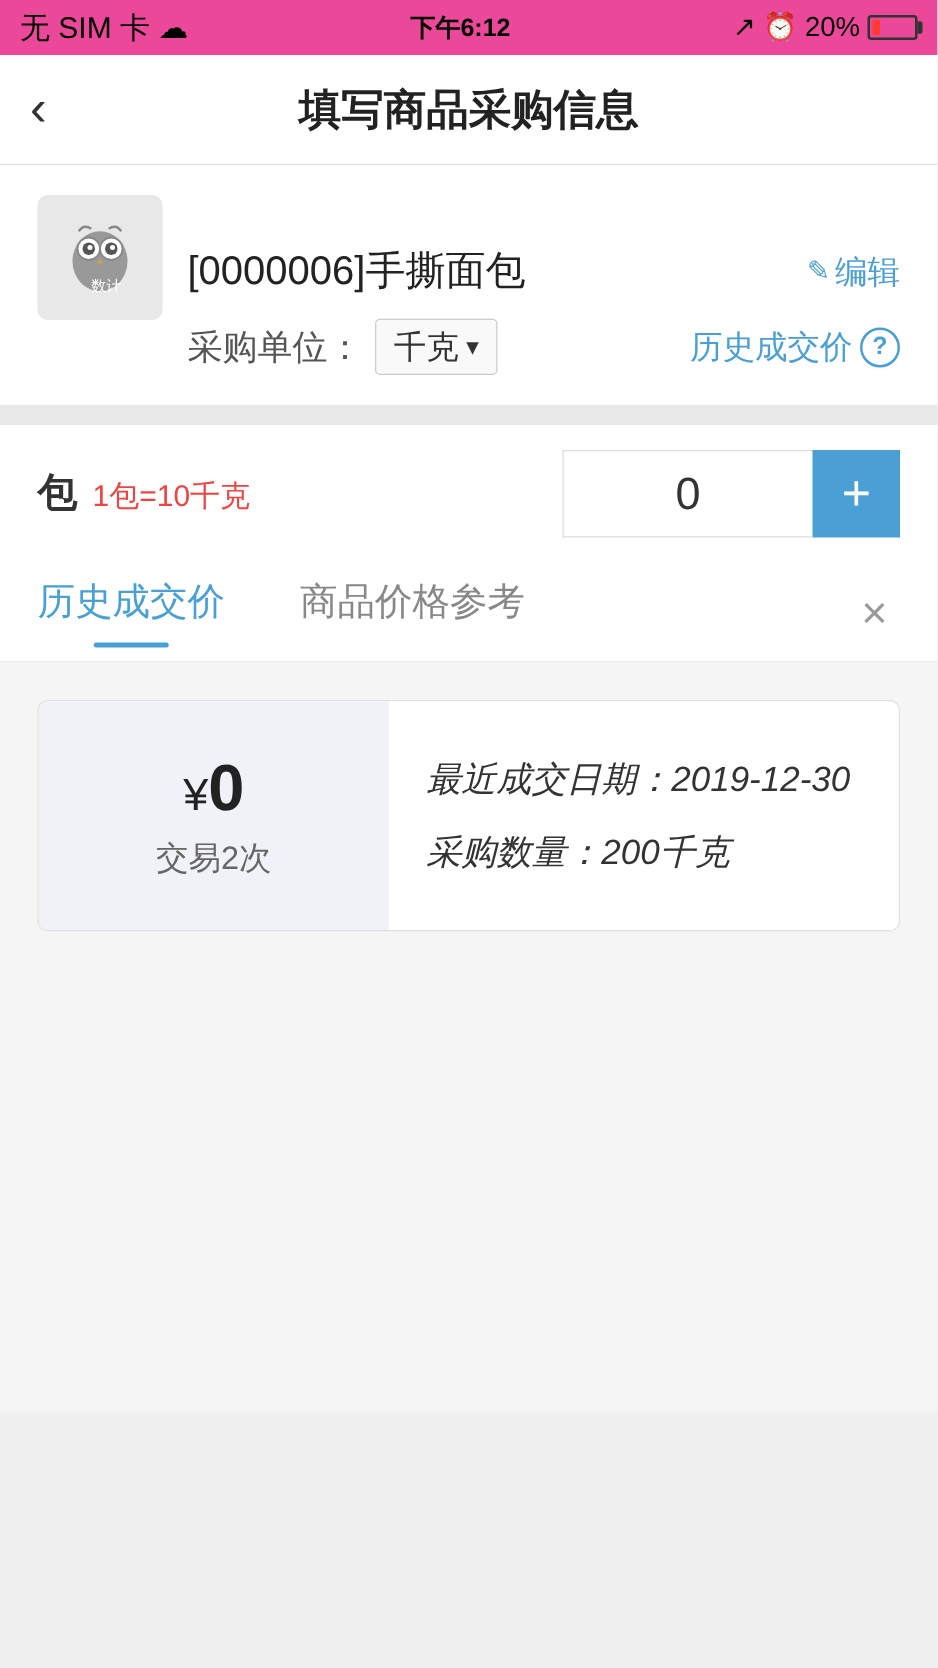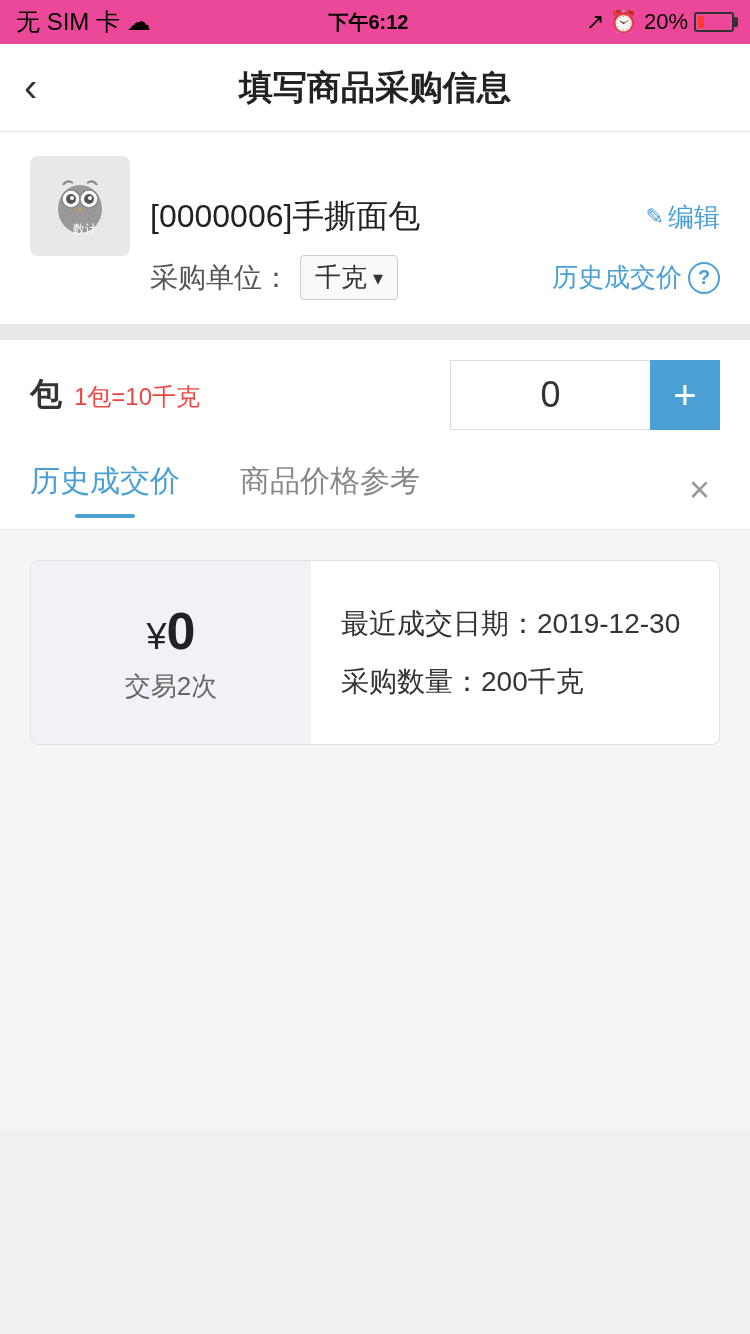--- a/index.html
+++ b/index.html
@@ -319,20 +319,21 @@
       padding: 40px 30px;
       display: flex;
       flex-direction: column;
       justify-content: center;
       gap: 16px;
     }
     .trade-detail-row {
       font-size: 28px;
       color: #333;
       line-height: 1.5;
+      font-style: italic;
     }
   </style>
 </head>
 <body>
 
 <div class="status-bar">
   <div class="status-left">
     <span>无 SIM 卡 ☁</span>
   </div>
   <div class="status-center">下午6:12</div>

